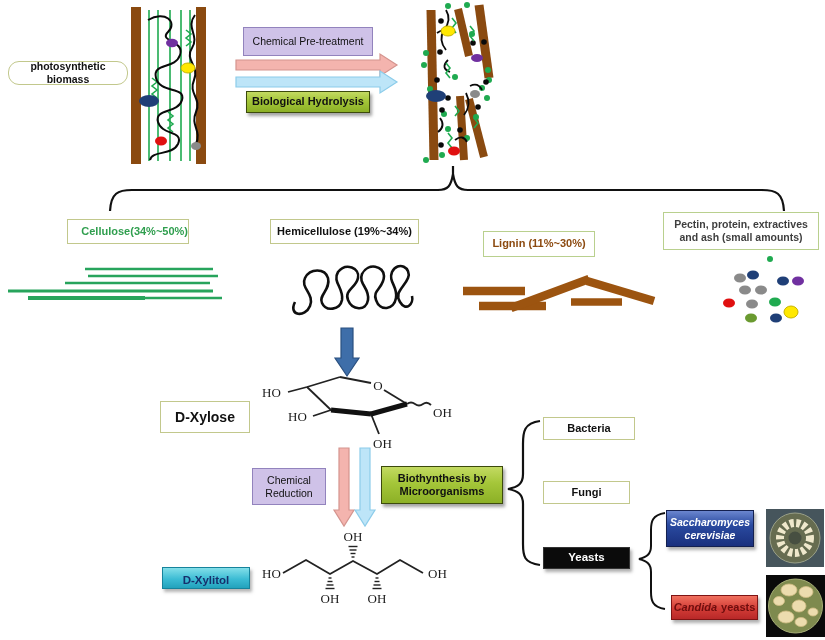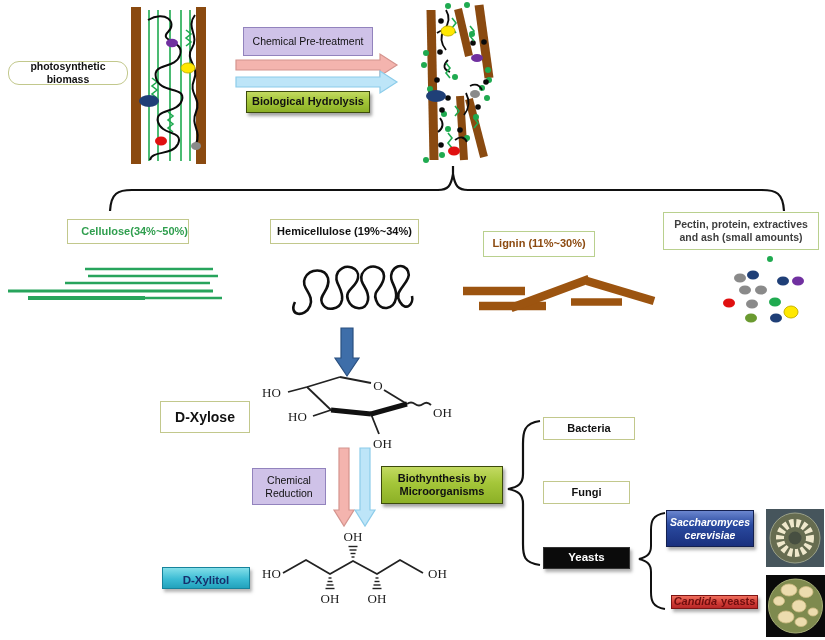--- a/index.html
+++ b/index.html
@@ -309,21 +309,21 @@
 
   <div class="lbl blackbox" style="left:543px;top:547px;width:87px;height:22px;">
     <span>Yeasts</span>
   </div>
 
   <div class="lbl bluebox" style="left:666px;top:510px;width:88px;height:37px;font-style:italic;">
     <span>Saccharomyces</span>
     <span>cerevisiae</span>
   </div>
 
-  <div class="lbl redbox" style="left:671px;top:595px;width:87px;height:14px;">
+  <div class="lbl redbox" style="left:671px;top:595px;width:87px;height:25px;">
     <span class="it">Candida</span>
     <span class="sp">yeasts</span>
   </div>
 
   <div class="lbl cyanbox" style="left:162px;top:567px;width:88px;height:22px;justify-content:flex-end;">
     <span>D-Xylitol</span>
   </div>
 
 </div>
 

